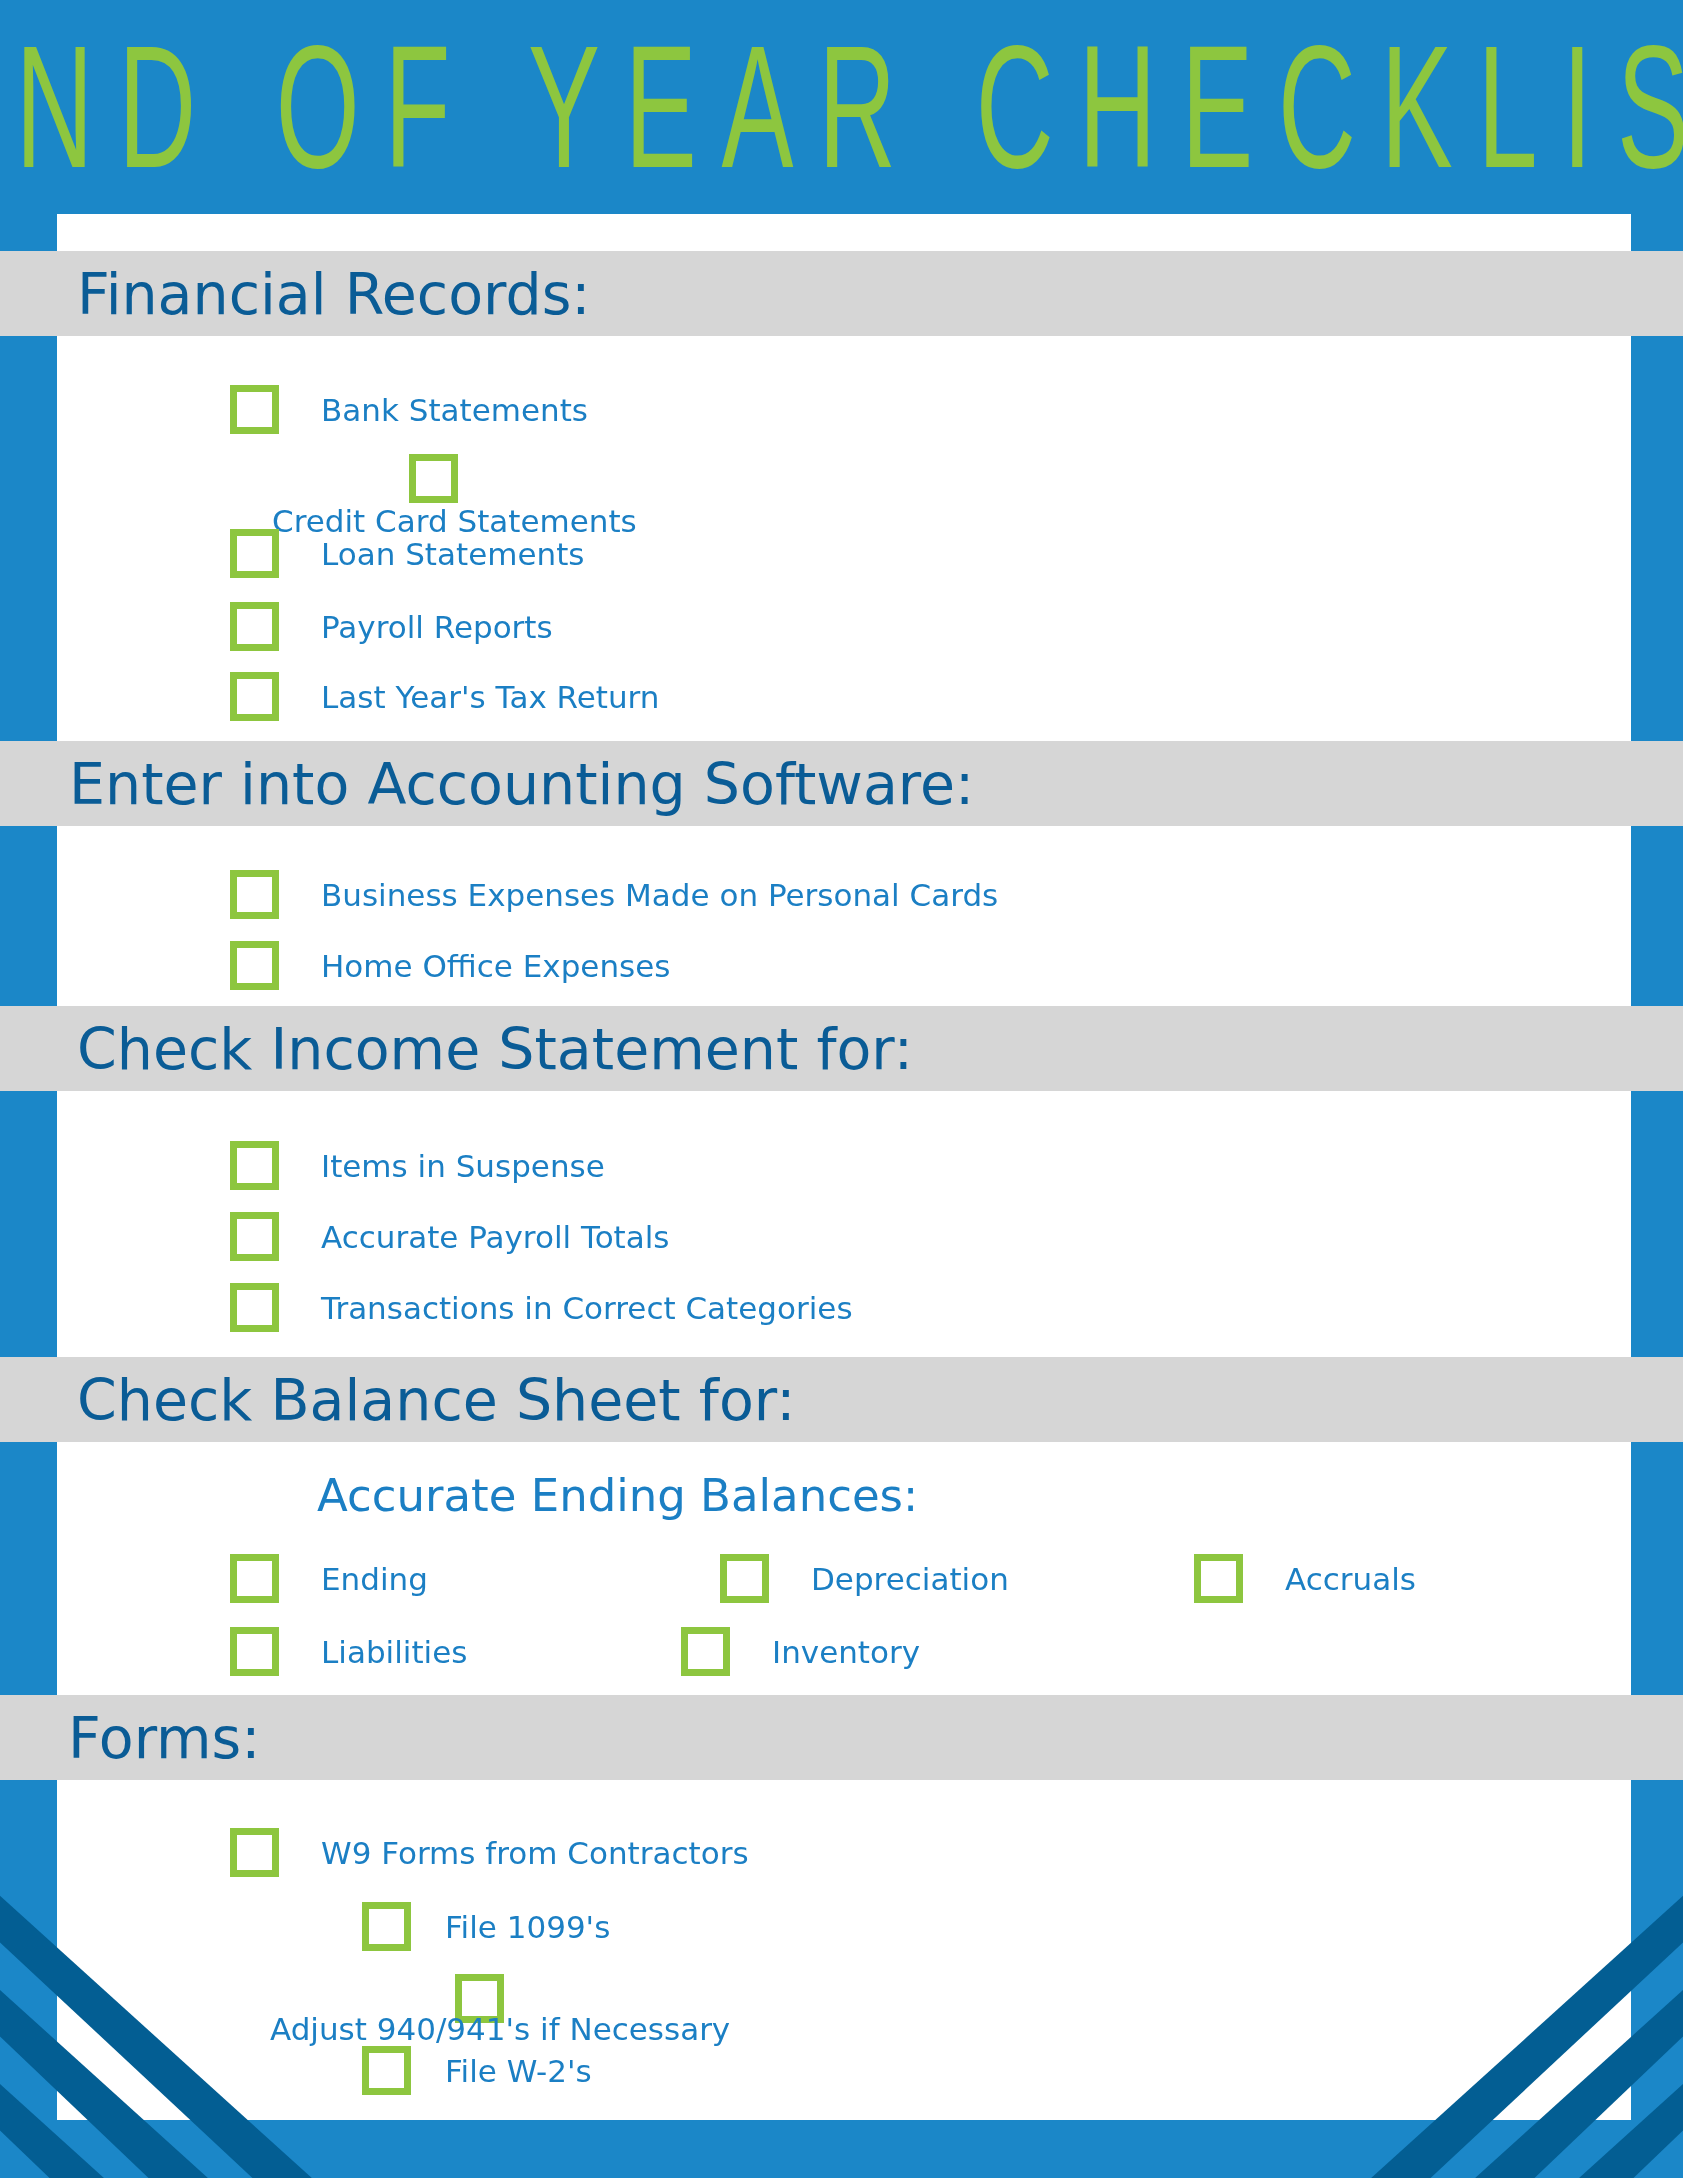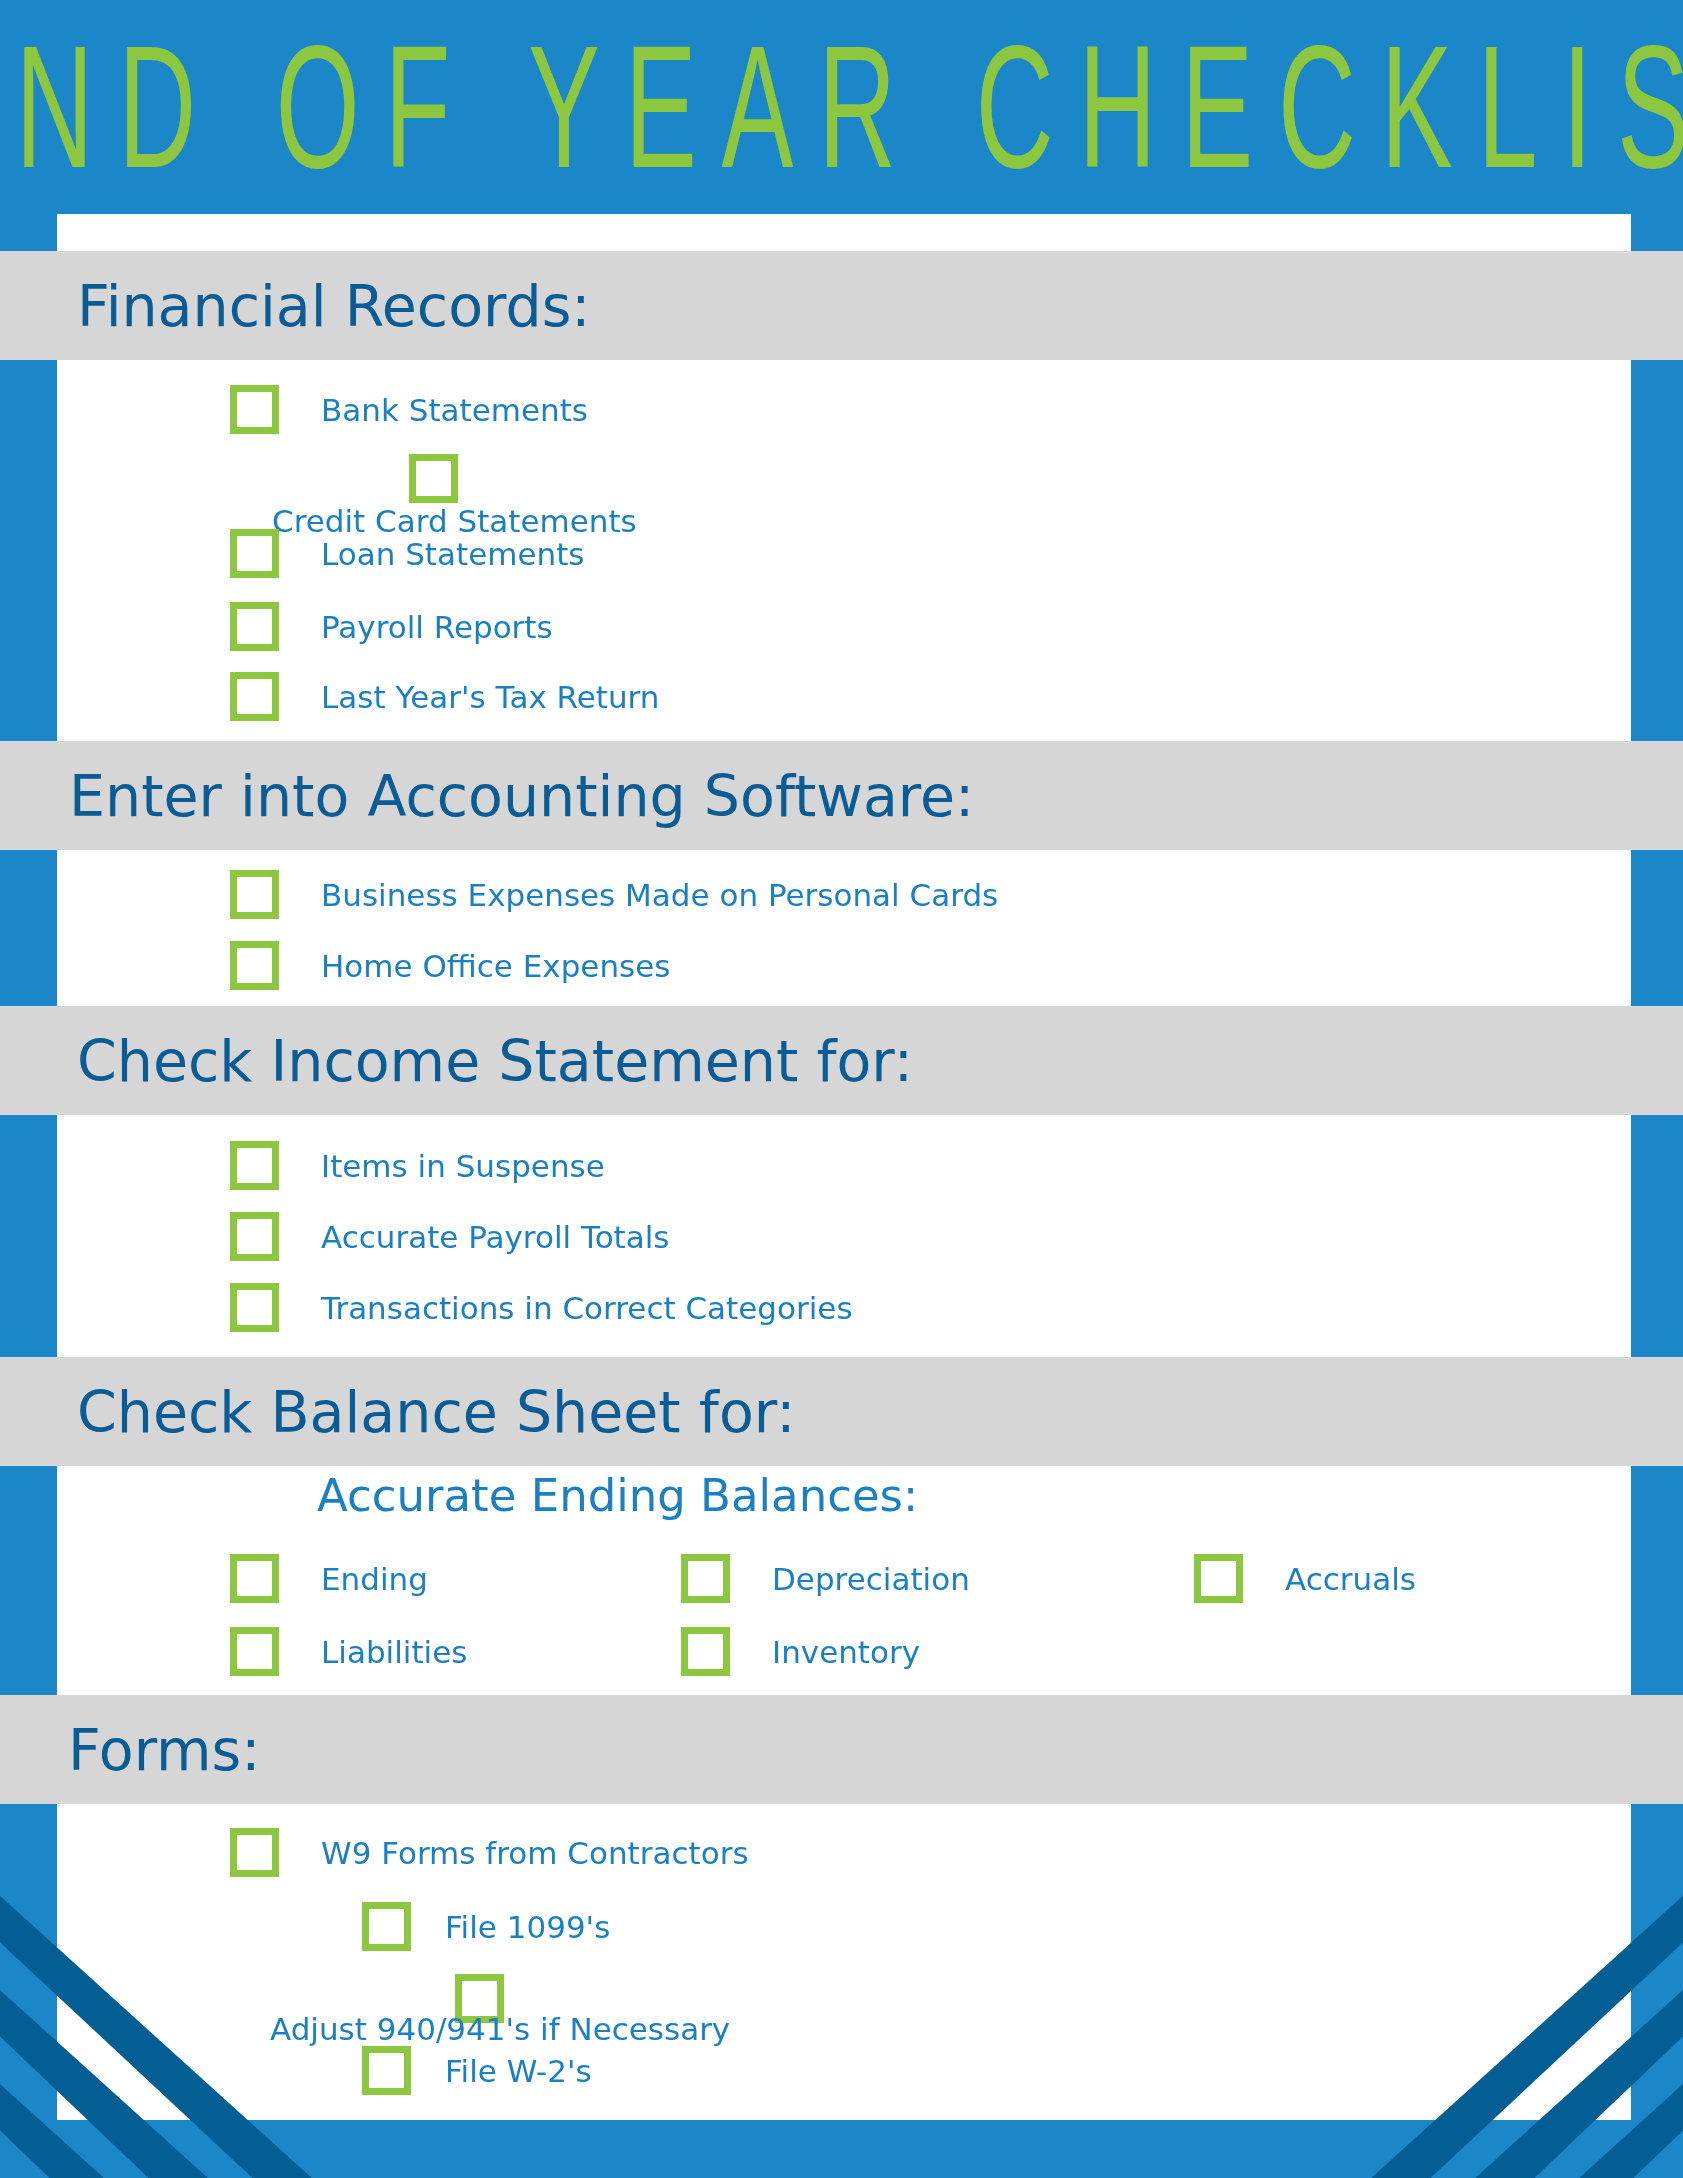--- a/index.html
+++ b/index.html
@@ -16,21 +16,21 @@
       font-family:"Liberation Sans Narrow","Liberation Sans", sans-serif;
       font-weight:400; color:#8dc63f; font-size:174px; letter-spacing:40px;
       transform:scaleX(0.62); transform-origin:center; white-space:nowrap;
       line-height:1; display:inline-block; margin-left:40px;
     }
     .panel {
       position:absolute; left:57px; top:214px; width:1574px; height:1906px;
       background:#ffffff;
     }
     .bar {
-      position:absolute; left:0; width:1683px; height:109px; background:#d6d6d6;
+      position:absolute; left:0; width:1683px; height:85px; background:#d6d6d6;
     }
     .bar .h {
       position:absolute; top:50%; transform:translateY(-50%);
       color:#0a5c96; font-size:57px; white-space:nowrap;
     }
     .item { position:absolute; display:flex; align-items:center; height:55px; }
     .cb {
       width:35px; height:35px; border:7px solid #8dc63f; background:#fff;
       box-sizing:content-box; flex:none;
     }
@@ -115,21 +115,21 @@
 </div>
 
 <div class="bar" style="top:1357px;">
   <span class="h" style="left:77px;">Check Balance Sheet for:</span>
 </div>
 <span class="sub" style="left:317px; top:1469px;">Accurate Ending Balances:</span>
 <div class="item" style="left:230px; top:1551px;">
   <span class="cb"></span>
   <span class="lbl">Ending</span>
 </div>
-<div class="item" style="left:681px; top:1551px;">
+<div class="item" style="left:720px; top:1551px;">
   <span class="cb"></span>
   <span class="lbl">Depreciation</span>
 </div>
 <div class="item" style="left:1194px; top:1551px;">
   <span class="cb"></span>
   <span class="lbl">Accruals</span>
 </div>
 <div class="item" style="left:230px; top:1624px;">
   <span class="cb"></span>
   <span class="lbl">Liabilities</span>

